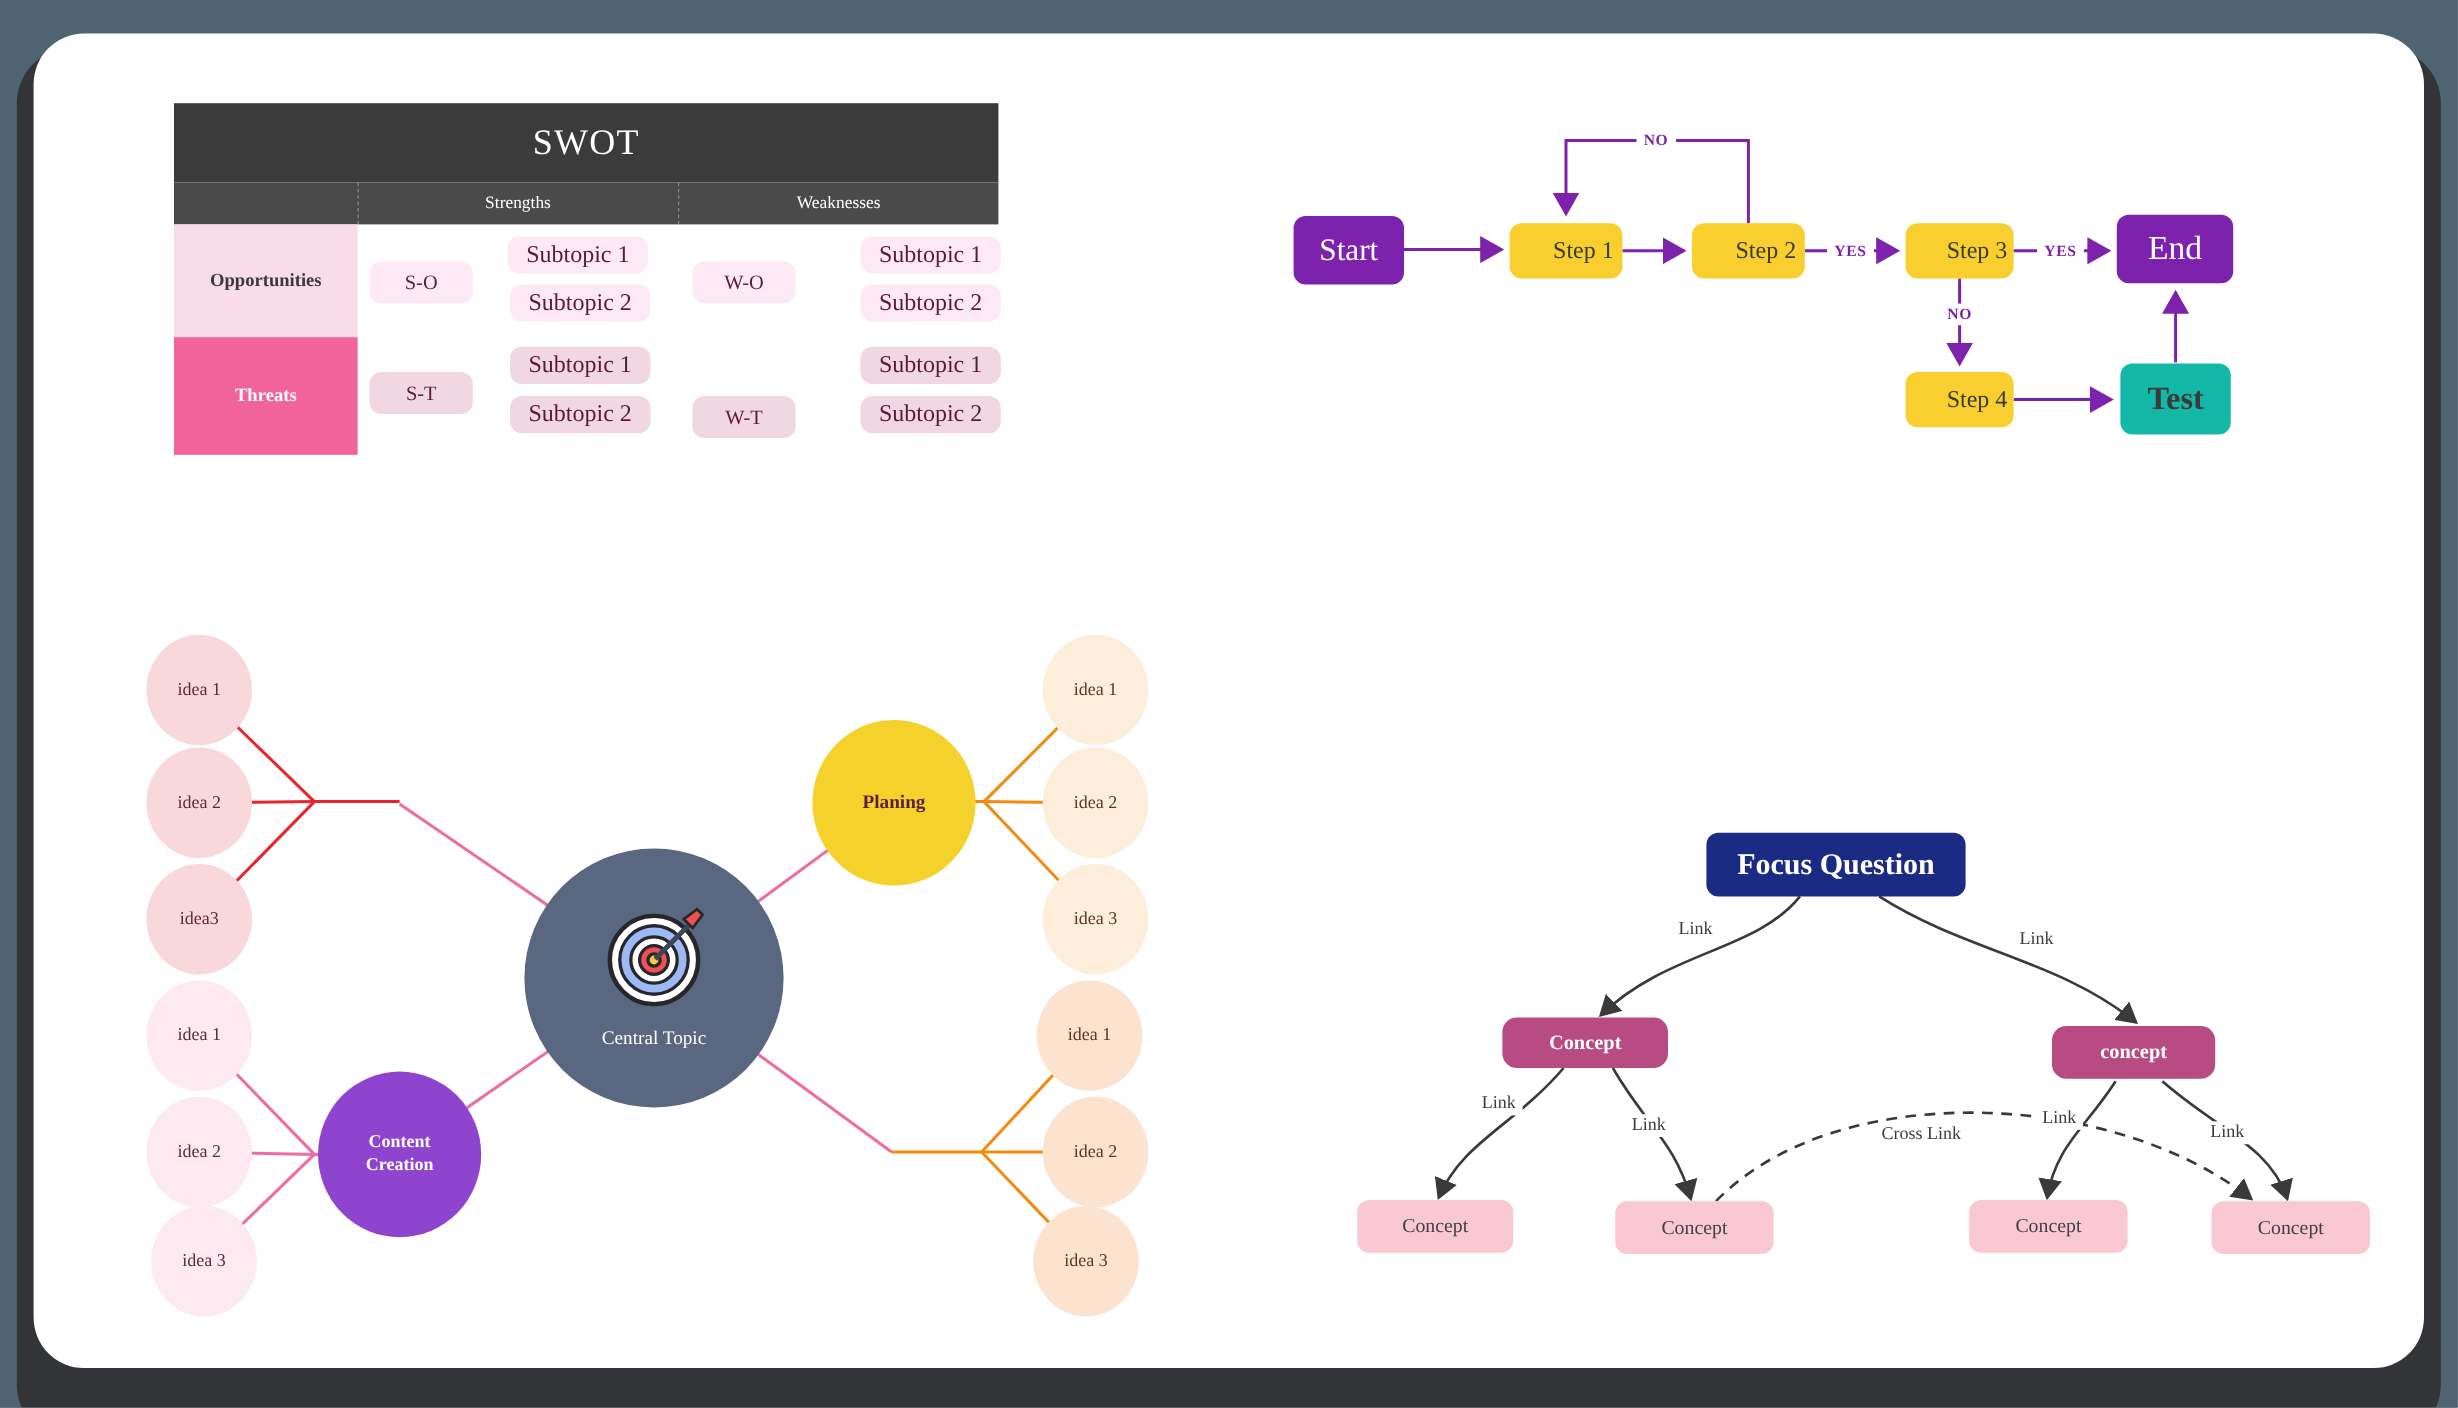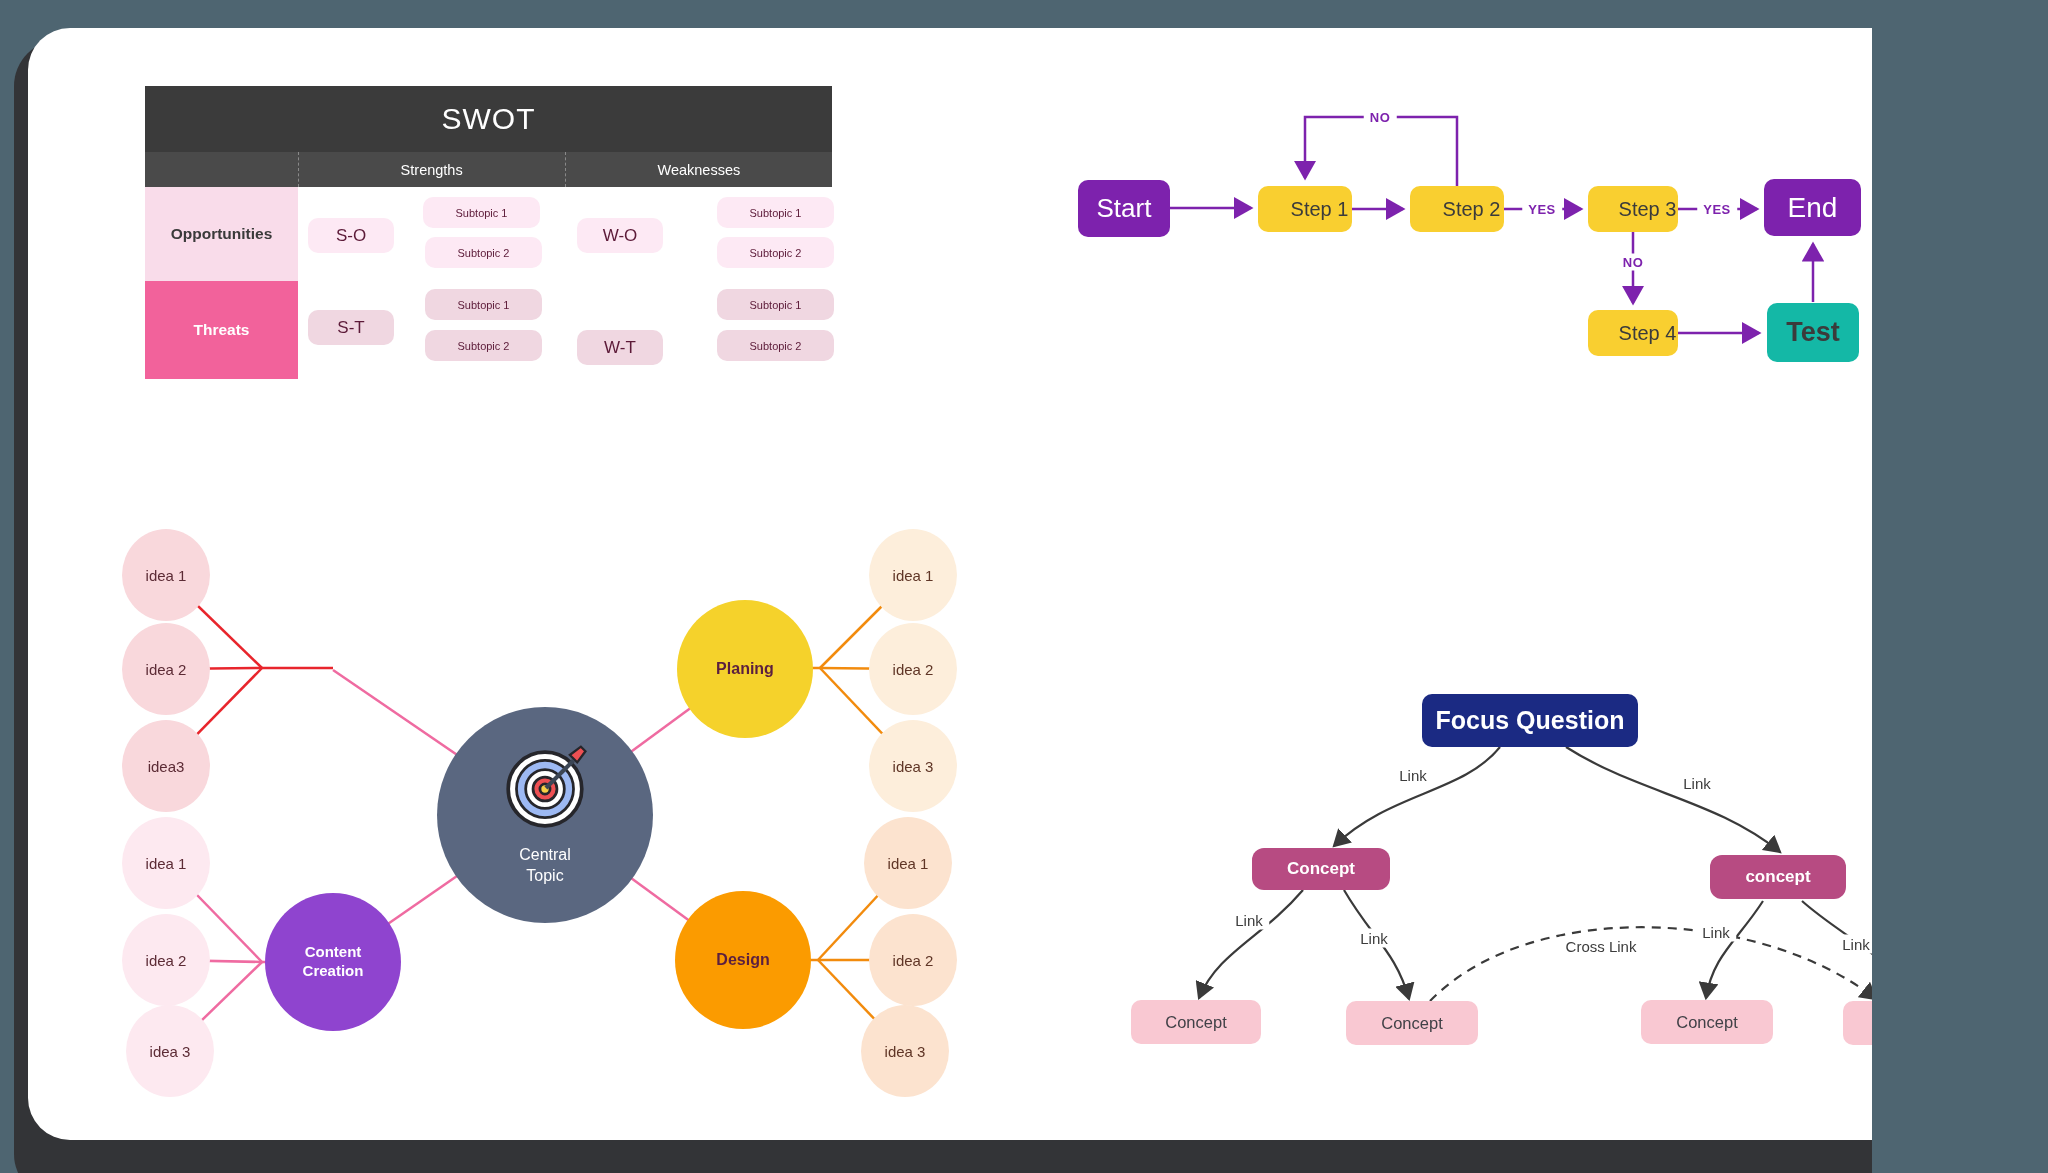--- a/index.html
+++ b/index.html
@@ -1,38 +1,38 @@
 <!DOCTYPE html>
 <html><head>
 <meta charset="utf-8">
 <style>
   html,body{margin:0;padding:0;background:#4e6571;}
-  .stage{position:relative;width:1872px;height:1173px;overflow:hidden;
-         font-family:Liberation Sans, sans-serif;background:#4e6571;}
+  .stage{position:relative;width:2048px;height:1173px;overflow:hidden;
+         font-family:Liberation Serif, serif;background:#4e6571;}
   .under-bar{position:absolute;left:14px;top:40px;width:2020px;height:1160px;
              background:#333437;border-radius:46px;z-index:0;}
   .card{position:absolute;left:28px;top:28px;width:1992px;height:1112px;
         background:#ffffff;border-radius:42px;z-index:1;}
   .lines{position:absolute;left:0;top:0;z-index:2;pointer-events:none;}
   .node{position:absolute;display:flex;align-items:center;justify-content:center;
         text-align:center;z-index:3;box-sizing:border-box;}
   .edge-label{position:absolute;z-index:4;transform:translate(-50%,-50%);
               background:#ffffff;padding:1px 6px;white-space:nowrap;}
   
   .swot{position:absolute;left:145px;top:86px;width:687px;height:293px;z-index:3;}
   .swot-title{position:absolute;left:0;top:0;width:100%;height:66px;background:#3b3b3b;
               color:#fff;font-size:30px;letter-spacing:1px;display:flex;align-items:center;justify-content:center;}
   .swot-subhead{position:absolute;left:0;top:66px;width:100%;height:35px;background:#4a4a4a;display:flex;}
   .swot-subhead .sh{display:flex;align-items:center;justify-content:center;color:#fff;font-size:14.5px;}
   .sh0{width:153px;}
   .sh1,.sh2{width:267px;border-left:1px dashed rgba(255,255,255,.35);}
   .rowhead{position:absolute;left:0;width:153px;display:flex;align-items:center;justify-content:center;
            font-weight:bold;font-size:15.5px;}
   .chip{position:absolute;border-radius:10px;display:flex;align-items:center;justify-content:center;
-        color:#5c1a38;font-size:11px;}
+        color:#5c1a38;font-size:20px;}
   .chip.big{width:86px;height:35px;font-size:17px;}
   .chip.sub{width:117px;height:31px;}
   .r1{background:#fde9f4;}
   .r2{background:#f0d7e1;}
   
   .flow-box{border-radius:10px;font-size:20px;color:#3b3b3b;}
   .flow-purple{background:#7d22ad;color:#fff;}
   .flow-yellow{background:#f9cf30;padding-left:29px;}
   .flow-test{background:#14b8a6;color:#3b3b3b;font-weight:bold;font-size:27px;}
   .yn{color:#7d22ad;font-weight:bold;font-size:13px;letter-spacing:.5px;}
@@ -169,21 +169,20 @@
   <div class="node circle idea idea-rt" style="left:869px;top:720px;">idea 3</div>
 
   <div class="node circle idea idea-rb" style="left:864px;top:817px;">idea 1</div>
   <div class="node circle idea idea-rb" style="left:869px;top:914px;">idea 2</div>
   <div class="node circle idea idea-rb" style="left:861px;top:1005px;">idea 3</div>
 
   <div class="node circle branch" style="left:265px;top:893px;background:#8f44cf;color:#fff;font-size:15px;">
     <span style="width:95px;">Content Creation</span>
   </div>
   <div class="node circle branch" style="left:677px;top:600px;background:#f5d22b;color:#5b1f3f;">Planing</div>
-  <div class="node circle branch" style="left:675px;top:891px;background:#fb9b00;color:#5b1f3f;">Design</div>
 
   <div class="node circle central" style="left:437px;top:707px;">
     <svg width="92" height="92" viewBox="-50 -50 100 100">
       <circle r="40" fill="#ffffff" stroke="#26262b" stroke-width="4"></circle>
       <circle r="31" fill="#9db9f3" stroke="#26262b" stroke-width="3"></circle>
       <circle r="21" fill="#ffffff" stroke="#26262b" stroke-width="3"></circle>
       <circle r="13" fill="#ee5053" stroke="#26262b" stroke-width="3"></circle>
       <circle r="5.5" fill="#f7cf45" stroke="#26262b" stroke-width="3"></circle>
       <line x1="1" y1="-1" x2="31" y2="-31" stroke="#3c4655" stroke-width="4.5"></line>
       <path d="M27,-37 L39,-46 L44,-41 L35,-29 z" fill="#ee5053" stroke="#26262b" stroke-width="2.5"></path>

